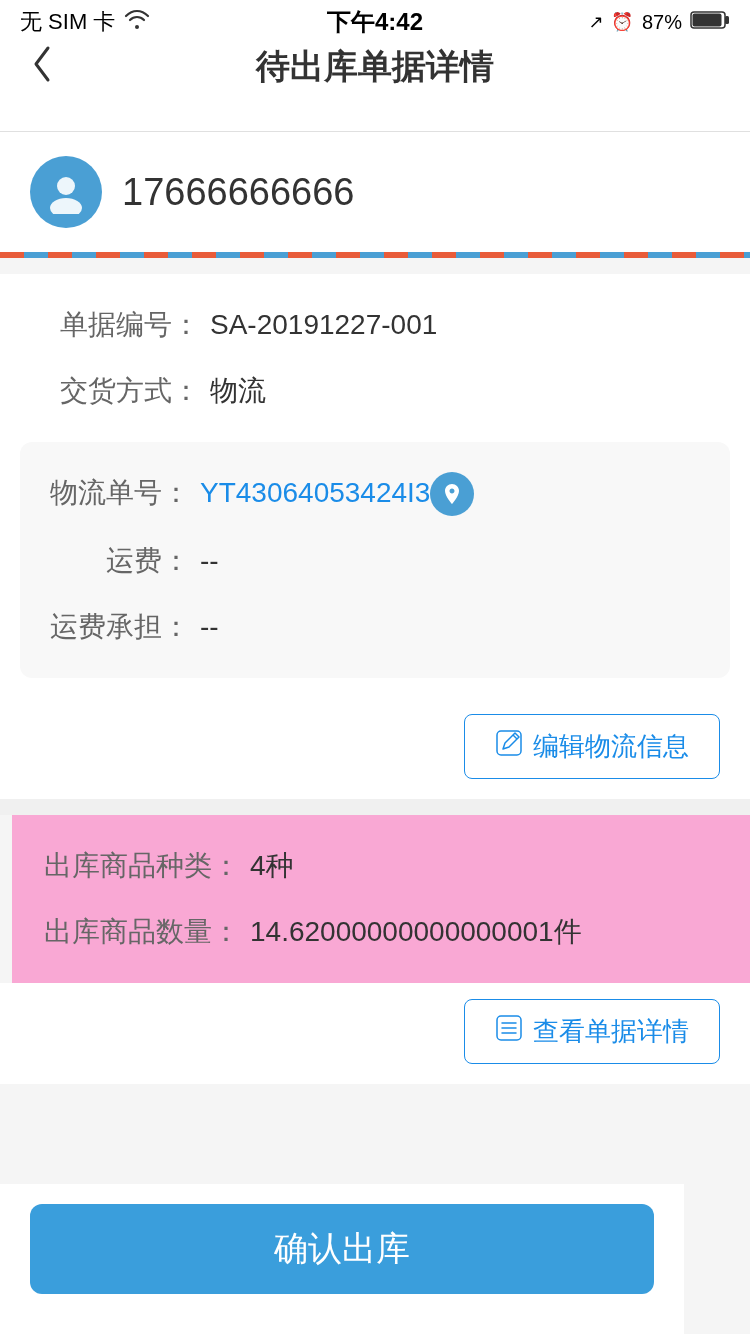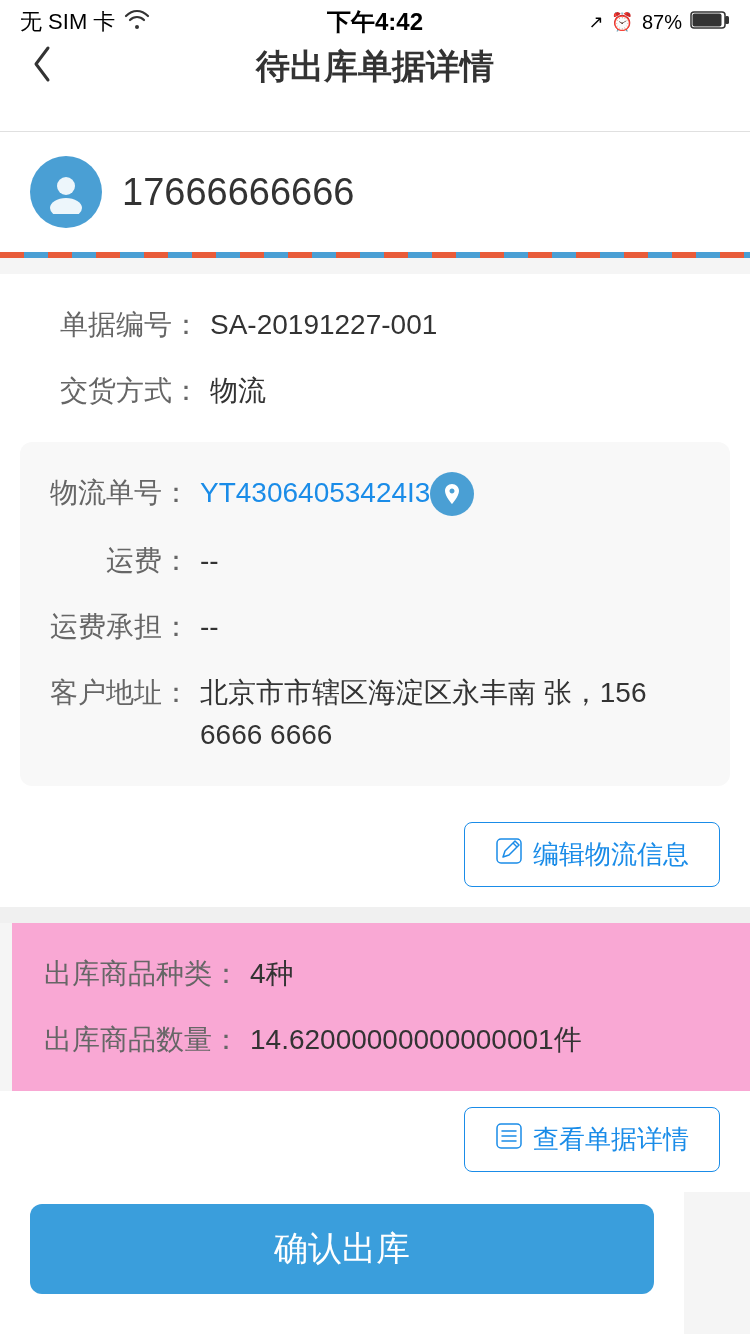--- a/index.html
+++ b/index.html
@@ -332,24 +332,20 @@
       </div>
     </div>
     <div class="logistics-info-row">
       <span class="logistics-label">运费：</span>
       <span class="logistics-value">--</span>
     </div>
     <div class="logistics-info-row">
       <span class="logistics-label">运费承担：</span>
       <span class="logistics-value">--</span>
     </div>
-    <div class="logistics-info-row">
-      <span class="logistics-label">客户地址：</span>
-      <span class="logistics-value">北京市市辖区海淀区永丰南  张，156 6666 6666</span>
-    </div>
   </div>
 
   <div class="edit-btn-row">
     <button class="edit-btn">
       <span>
         <svg width="28" height="28" viewBox="0 0 28 28" fill="none">
           <rect x="2" y="2" width="24" height="24" rx="4" stroke="#1a8ce8" stroke-width="1.5" fill="none"></rect>
           <path d="M8 20l2-6 10-10 4 4-10 10-6 2z" stroke="#1a8ce8" stroke-width="1.5" fill="none" stroke-linejoin="round"></path>
           <path d="M18 6l4 4" stroke="#1a8ce8" stroke-width="1.5"></path>
         </svg>

